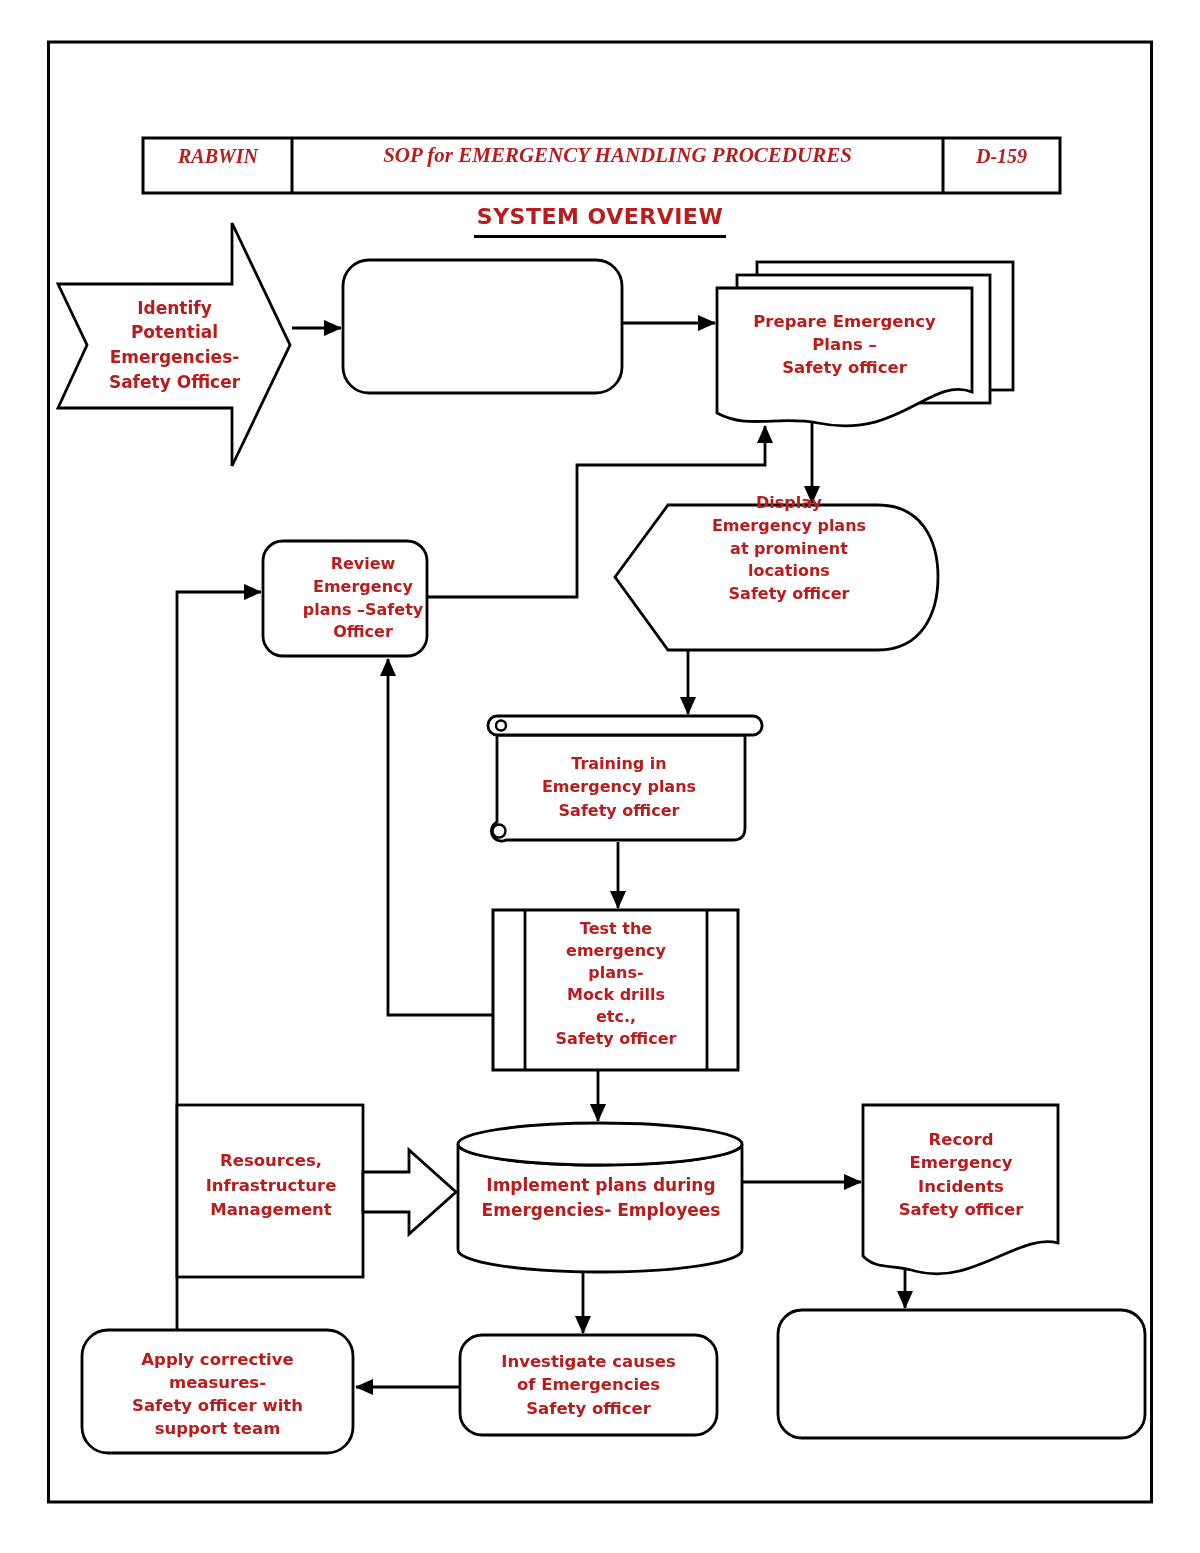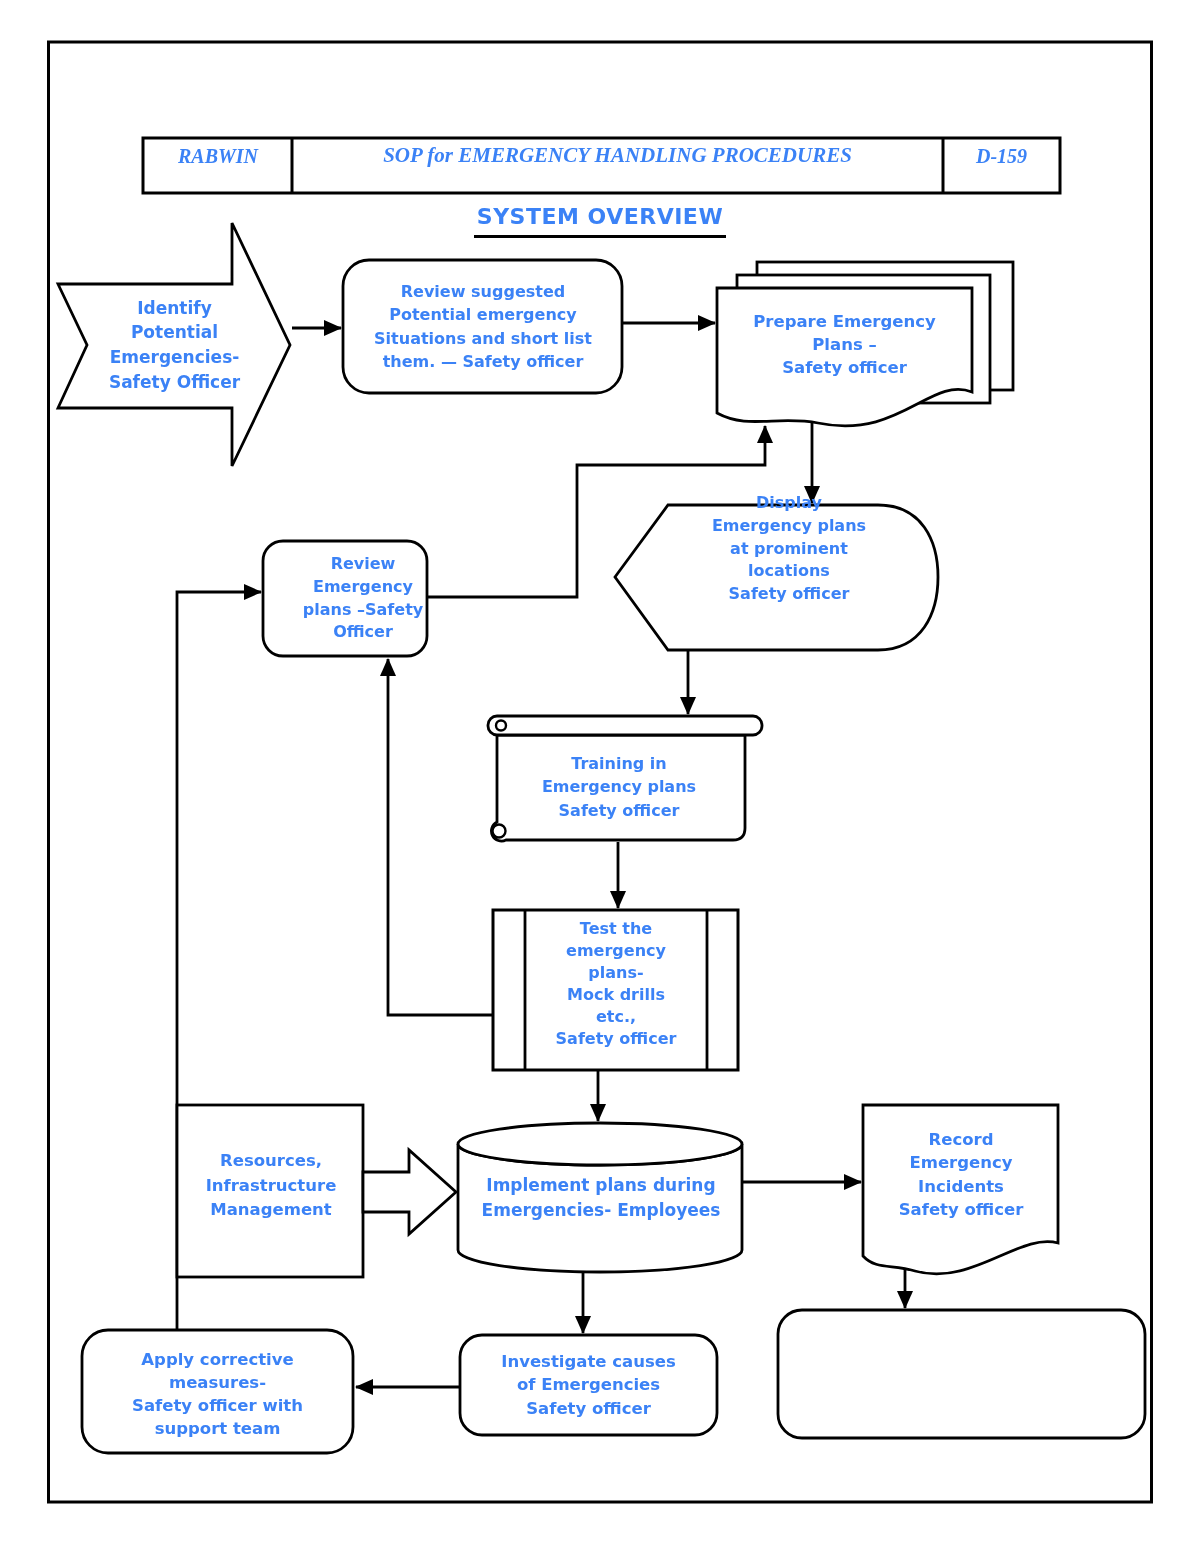--- a/index.html
+++ b/index.html
@@ -1,20 +1,20 @@
 <!DOCTYPE html>
 <html><head>
 <meta charset="utf-8">
 <style>
   html,body{margin:0;padding:0;background:#ffffff;}
   .stage{position:relative;width:1200px;height:1553px;background:#ffffff;overflow:hidden;
          font-family:"DejaVu Sans",sans-serif;color:#000;}
   .stage svg{position:absolute;left:0;top:0;}
   .lbl{position:absolute;display:flex;align-items:center;justify-content:center;
-       text-align:center;white-space:pre-line;font-weight:bold;color:#3b82f6;
+       text-align:center;white-space:pre-line;font-weight:bold;color:#b91c1c;
        font-size:16px;line-height:1.42;z-index:2;}
   .serif{font-family:"Liberation Serif",serif;font-style:italic;font-weight:bold;}
   .pgtitle span{border-bottom:3px solid #000;padding:17px 3px 2px;letter-spacing:.5px;}
 </style>
 </head>
 <body>
 
 <div class="stage">
 
   <svg width="1200" height="1553" viewBox="0 0 1200 1553">
@@ -99,24 +99,20 @@
   <div class="lbl serif" style="left:145px;top:140px;width:146px;height:32px;font-size:20px;">RABWIN</div>
   <div class="lbl serif" style="left:294px;top:140px;width:647px;height:32px;font-size:21px;">SOP for EMERGENCY HANDLING PROCEDURES</div>
   <div class="lbl serif" style="left:945px;top:140px;width:113px;height:32px;font-size:20px;">D-159</div>
 
   <div class="lbl pgtitle" style="left:400px;top:194px;width:400px;height:34px;font-size:22px;"><span>SYSTEM OVERVIEW</span></div>
 
   <div class="lbl" style="left:92px;top:235px;width:165px;height:220px;font-size:17px;line-height:1.45;">Identify
 Potential
 Emergencies-
 Safety Officer</div>
-  <div class="lbl" style="left:348px;top:263px;width:270px;height:127px;line-height:1.45;">Review suggested
-Potential emergency
-Situations and short list
-them. — Safety officer</div>
   <div class="lbl" style="left:722px;top:292px;width:245px;height:105px;font-size:16.5px;line-height:1.4;">Prepare Emergency
 Plans –
 Safety officer</div>
   <div class="lbl" style="left:655px;top:480px;width:268px;height:138px;">Display
 Emergency plans
 at prominent
 locations
 Safety officer</div>
   <div class="lbl" style="left:284px;top:545px;width:158px;height:107px;text-align:center;">Review Emergency
 plans –Safety

